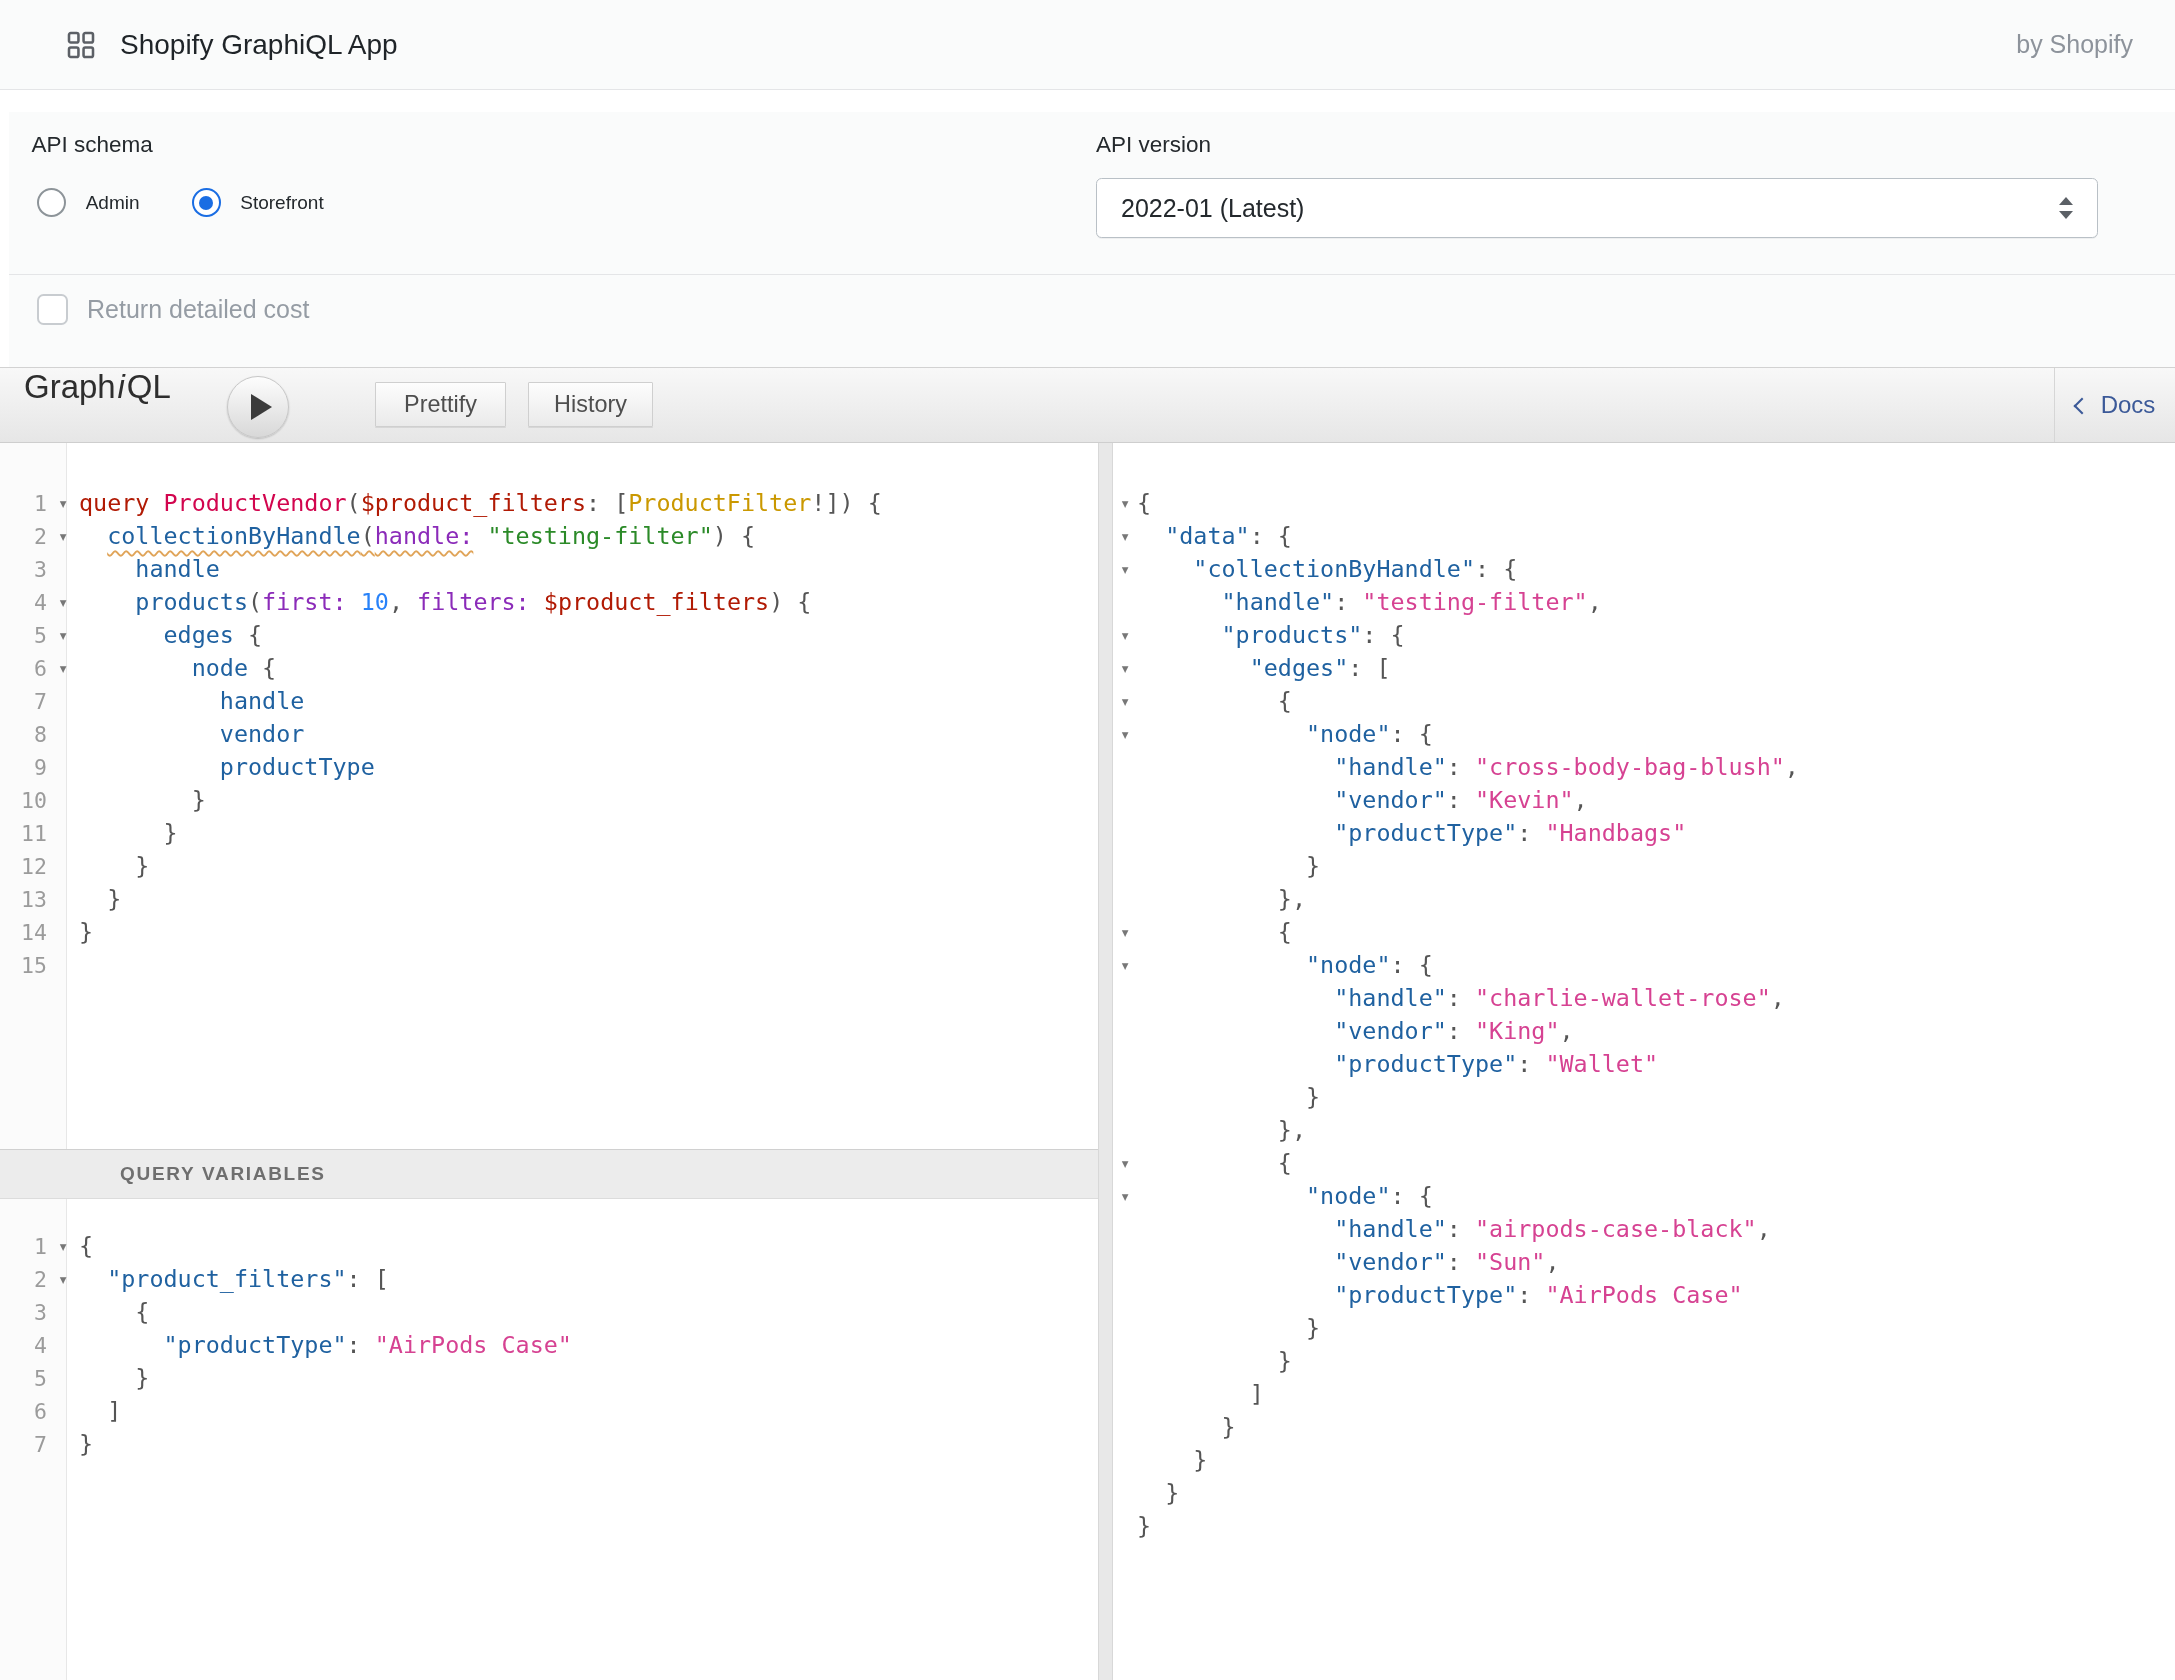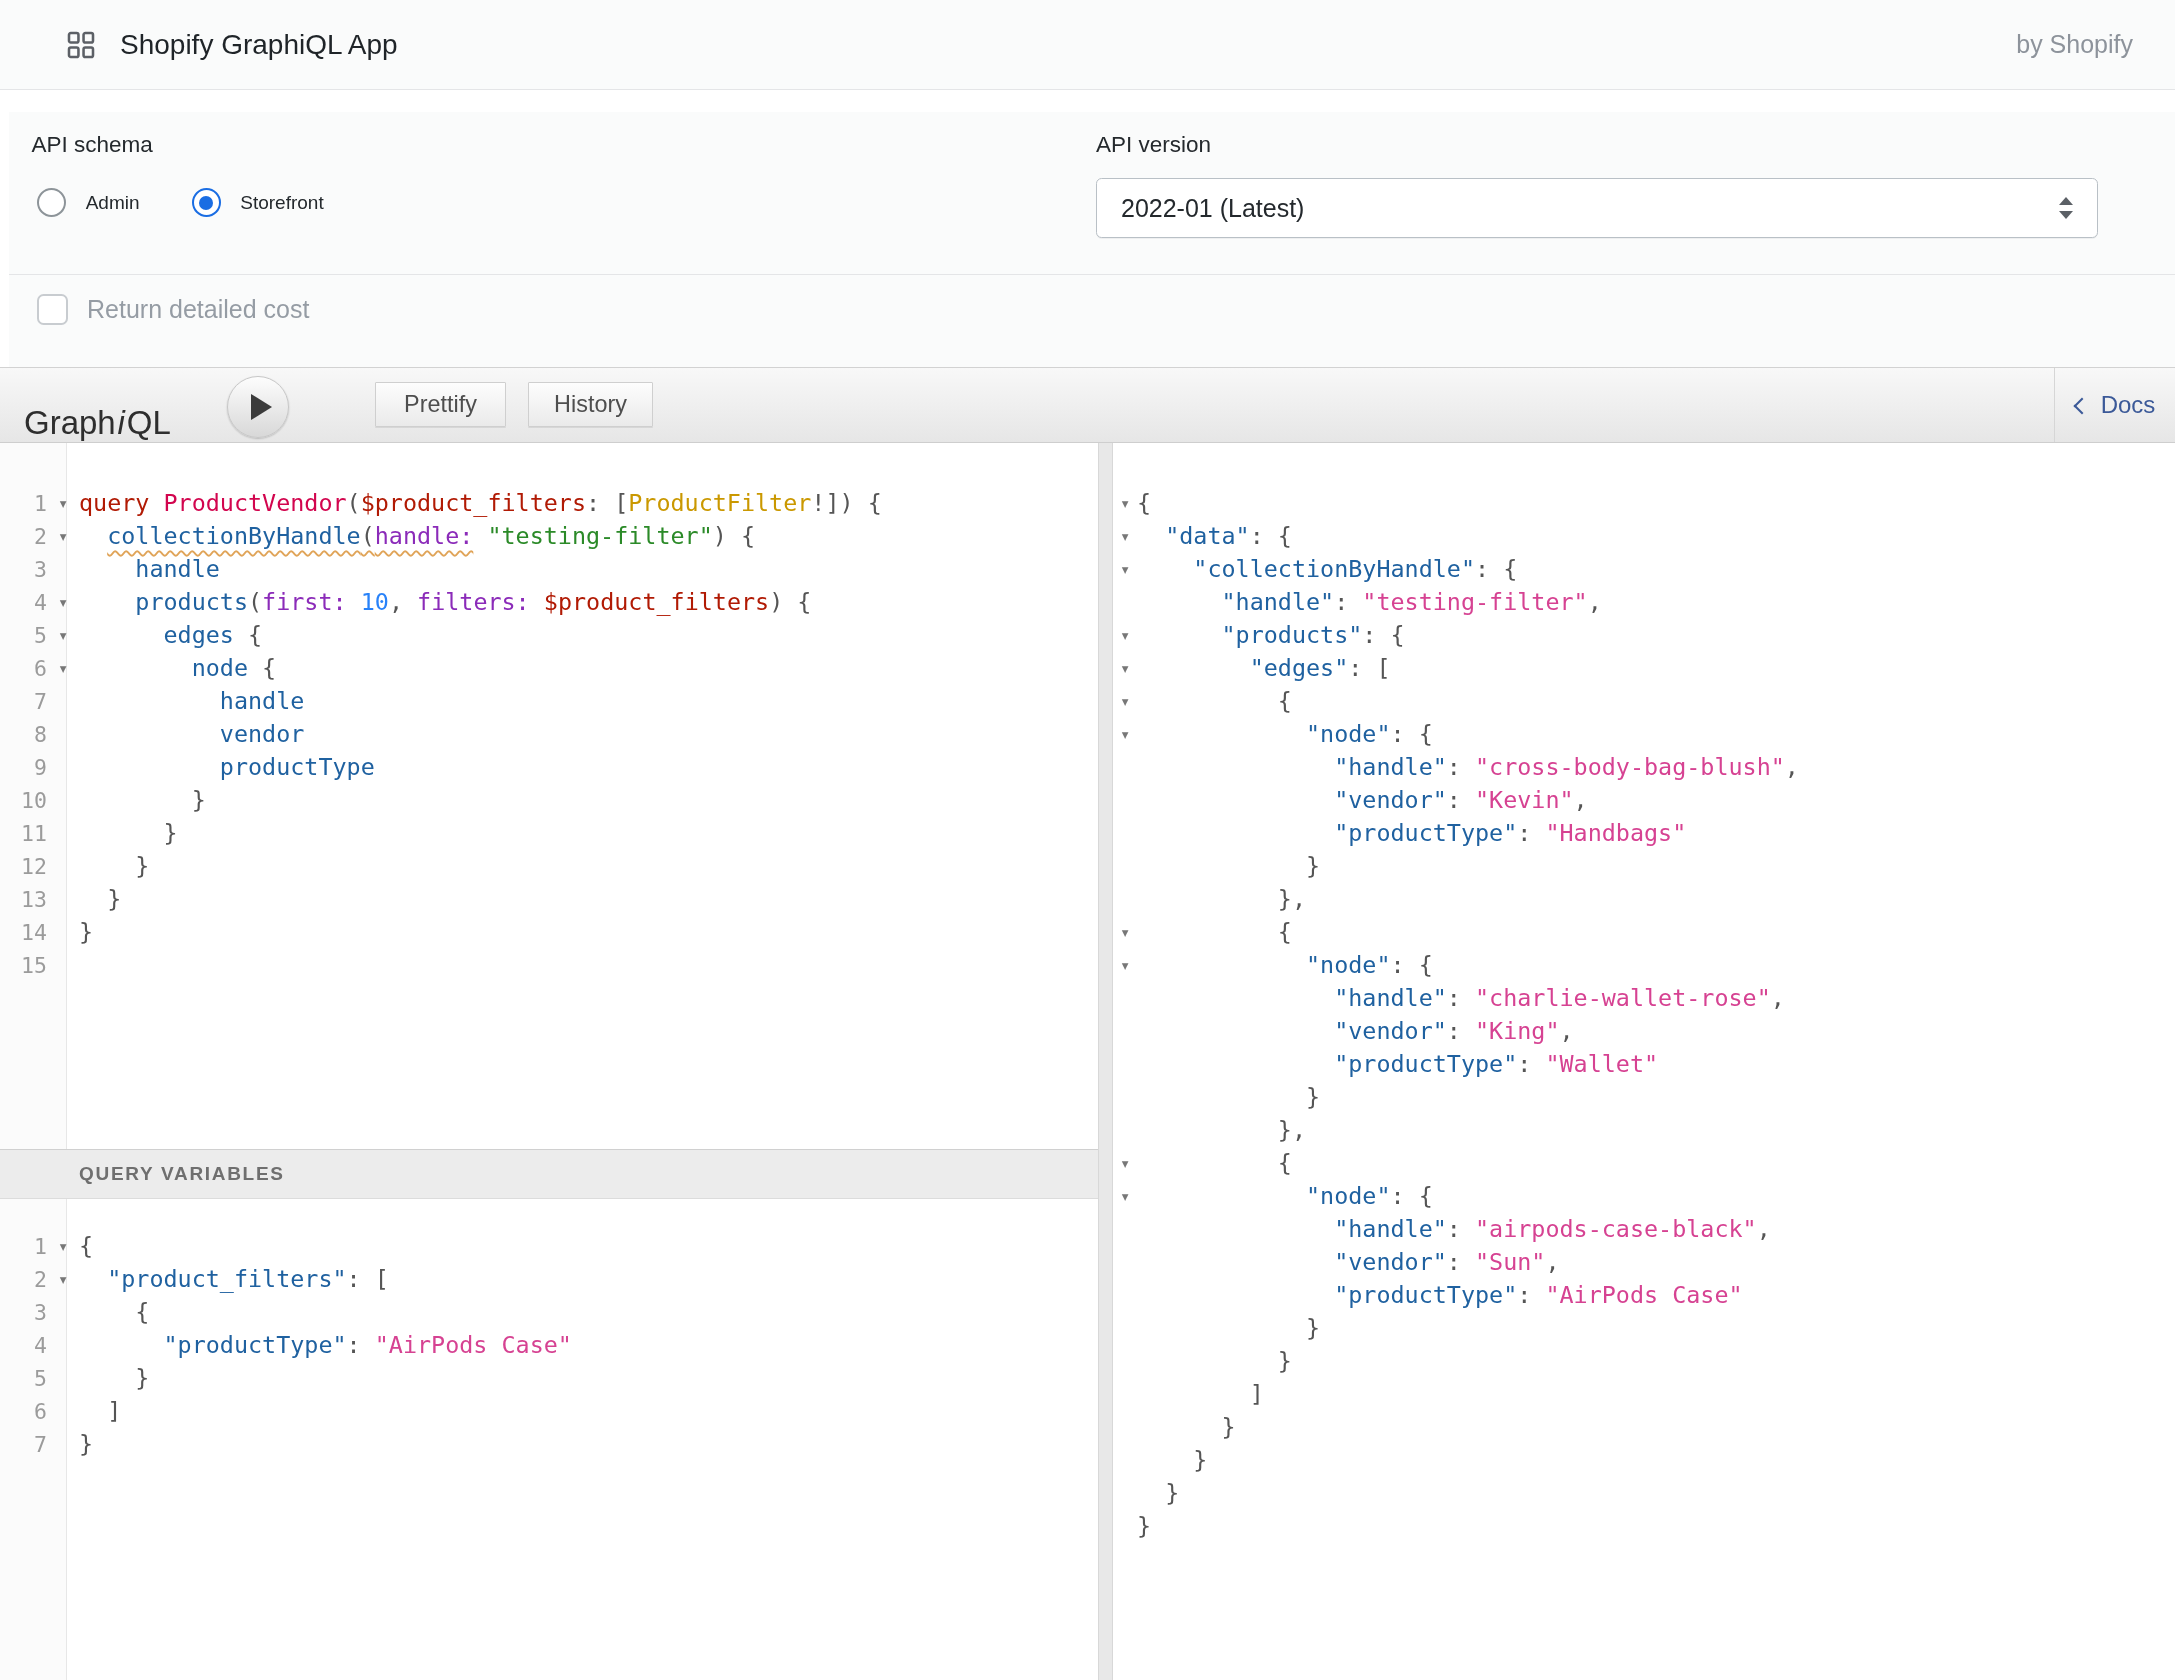--- a/index.html
+++ b/index.html
@@ -36,21 +36,21 @@
   .hdivider { position:absolute; left:0; top:162px; width:2176px; height:0.9px; background:#e4e5e7; }
   .cost-row { position:absolute; left:28px; top:182px; display:flex; align-items:center; gap:19px; }
   .checkbox { width:31px; height:31px; border:2.8px solid #c8ccd0; border-radius:6.6px; background:#fff;
               flex:none; cursor:pointer; }
   .checkbox-label { font-size:25px; color:#959ca4; cursor:pointer; }
 
   
   .toolbar { position:absolute; left:0; top:367px; width:2176px; height:76px;
              background:linear-gradient(#f8f8f8,#e6e6e6);
              border-top:0.9px solid #d2d2d2; border-bottom:0.9px solid #cecece; }
-  .gql-logo { position:absolute; left:24px; top:0; height:100%; display:flex; align-items:flex-end;
+  .gql-logo { position:absolute; left:24px; top:0; height:100%; display:flex; align-items:flex-start;
               font-size:33px; color:#2e2e2e; font-weight:500; }
   .gql-logo em { font-style:italic; margin:0 1.9px; }
   .exec { position:absolute; left:227px; top:7.5px; width:62px; height:62px; border-radius:50%;
           background:linear-gradient(#fdfdfd,#d8d8d8); border:0.9px solid #c7c7c7;
           box-shadow:0 0.9px 1.9px rgba(0,0,0,.2); display:flex; align-items:center; justify-content:center;
           cursor:pointer; }
   .play { width:0; height:0; border-top:13px solid transparent; border-bottom:13px solid transparent;
           border-left:21.5px solid #3b3b3b; margin-left:7.5px; }
   .tb-btn { position:absolute; top:14px; height:45px; background:linear-gradient(#fdfdfd,#eaeaea);
             border:0.9px solid #cfcfcf; border-radius:1px; font-size:23.4px; color:#4e4e4e;
@@ -73,21 +73,21 @@
   .right-pane { position:absolute; left:1113px; top:443px; right:0; bottom:0; background:#fff; }
 
   .code-area { position:absolute; left:0; right:0;
                font-family:"DejaVu Sans Mono","Liberation Mono",monospace; font-size:23.4px; }
   #query-lines { top:44px; }
   #vars-lines { top:787px; }
   #result-lines { top:44px; }
 
   .vars-header { position:absolute; left:0; top:706px; width:100%; height:50px; background:#ececec;
                  border-top:0.9px solid #d0d0d0; border-bottom:0.9px solid #dcdcdc;
-                 display:flex; align-items:center; padding-left:79px; cursor:pointer; }
+                 display:flex; align-items:center; padding-left:120px; cursor:pointer; }
   .vars-header span { font-size:19px; font-weight:700; color:#6f6f6f; letter-spacing:1.7px; }
 
   .cl { display:flex; height:33px; line-height:33px; white-space:pre; }
   .ln { width:47px; text-align:right; color:#9b9b9b; font-size:21.5px; flex:none; }
   .fold { width:32px; text-align:center; color:#777; font-size:17px; flex:none; cursor:pointer; }
   .right-pane .fold { width:24px; }
   .src { flex:none; }
 
   
   .t-k   { color:#B11A04; }  

